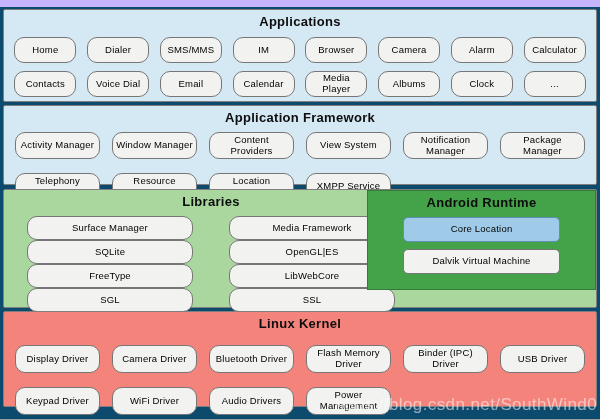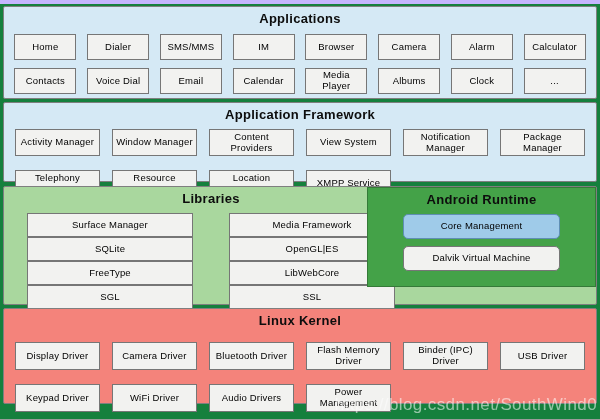--- a/index.html
+++ b/index.html
@@ -1,38 +1,38 @@
 <!DOCTYPE html>
 <html style="--section-blue: #d5e9f5; --band-green: #a9d79e; --runtime-green: #44a248; --kernel-red: #f4837b; --core-libraries-blue: #9fcbe9; --box-bg: #f2f2f0;"><head>
 <meta charset="utf-8">
 <style>
   html,body{margin:0;padding:0;background:#fff;}
   .page{
     width:600px;height:420px;box-sizing:border-box;position:relative;
-    background:#15803d;border-top:4px solid #c4b5fd;border-bottom:1px solid #9b9b9b;
+    background:#0c4a6e;border-top:7px solid #c4b5fd;border-bottom:1px solid #9b9b9b;
     padding:2px 3px 0;font-family:"Liberation Sans",sans-serif;overflow:hidden;
   }
   .band{
     box-sizing:border-box;border:1px solid #7f7f7f;border-radius:2px;
     position:relative;
   }
   .band-blue{background:var(--section-blue,#d5e9f5);}
   .band-green{background:var(--band-green,#a9d79e);}
   .band-red{background:var(--kernel-red,#f4837b);}
   .sec-title{
     margin:0;padding-top:3px;font-size:13px;line-height:18px;font-weight:bold;
     text-align:center;color:#0d0d0d;letter-spacing:0.3px;
   }
   .grid{display:grid;justify-items:center;align-items:stretch;padding:0 5px;}
   .grid8{grid-template-columns:repeat(8,1fr);margin-top:6px;row-gap:8px;}
   .grid5{grid-template-columns:repeat(6,1fr);margin-top:5px;row-gap:14px;}
   .grid3{grid-template-columns:repeat(2,1fr);margin-top:5px;row-gap:0;}
   .chip{
     box-sizing:border-box;background:var(--box-bg,#f2f2f0);
-    border:1px solid #767676;border-radius:0;
+    border:1px solid #767676;border-radius:10px;
     display:flex;align-items:center;justify-content:center;
     font-size:9.5px;line-height:1.15;color:#000;text-align:center;
     white-space:pre-line;padding:1px 3px;letter-spacing:0.2px;width:85%;
   }
   .grid8 .chip{min-height:26px;}
   .grid5 .chip{min-height:27px;width:88%;}
   .grid3 .chip{min-height:24px;width:82%;}
   #sec-applications{height:93px;margin-bottom:3px;}
   #sec-framework{height:80px;margin-bottom:4px;}
   #sec-middle{height:119px;margin-bottom:3px;}
@@ -111,21 +111,21 @@
           <div class="chip">FreeType</div>
           <div class="chip">LibWebCore</div>
           <div class="chip">SGL</div>
           <div class="chip">SSL</div>
           <div class="chip">Libc</div>
         </div>
     </div>
     <div class="runtime-box">
       <h2 class="sec-title">Android Runtime</h2>
       <div class="runtime-items">
-          <div class="chip highlight">Core Management</div>
+          <div class="chip highlight">Core Location</div>
           <div class="chip">Dalvik Virtual Machine</div>
         </div>
     </div>
   </section>
 
   <section class="band band-red" id="sec-kernel">
     <h2 class="sec-title">Linux Kernel</h2>
     <div class="grid grid5">
         <div class="chip">Display Driver</div>
         <div class="chip">Camera Driver</div>

